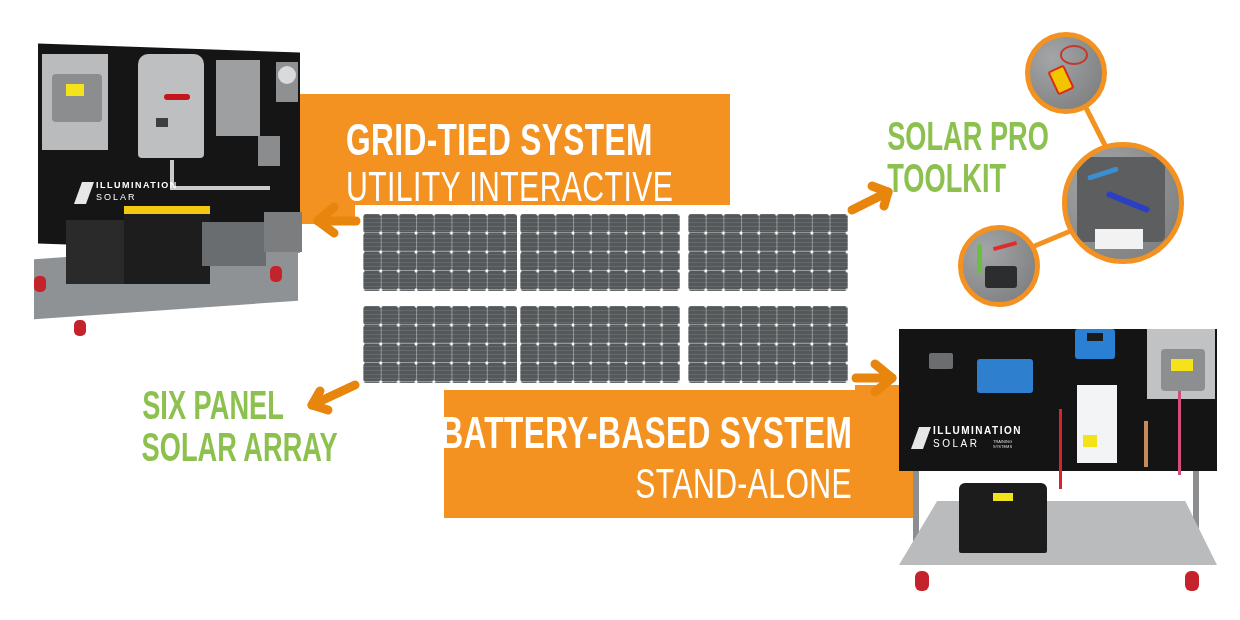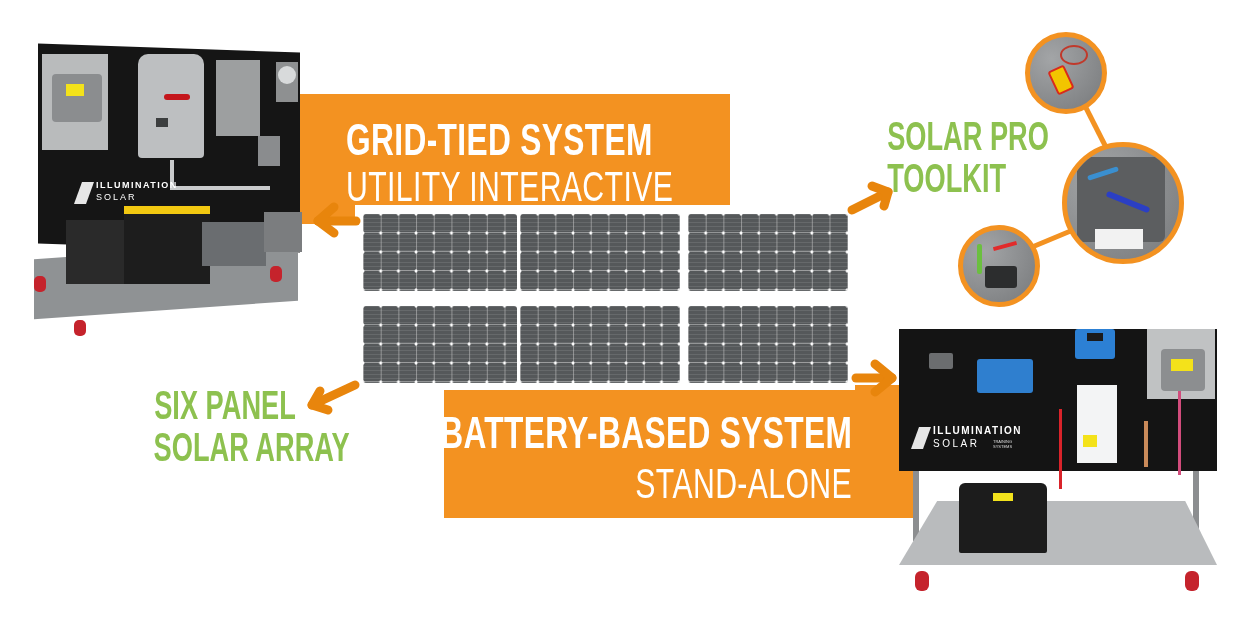--- a/index.html
+++ b/index.html
@@ -73,21 +73,21 @@
       <line x1="355" y1="385" x2="312" y2="405"></line>
       <polyline points="320,391 312,405 328,410"></polyline>
     </g>
     <g>
       <line x1="856" y1="378" x2="892" y2="378"></line>
       <polyline points="875,364 892,378 875,392"></polyline>
     </g>
   </g>
 </svg>
 
-<div class="abs" style="left:120px; top:384px; width:210px;">
+<div class="abs" style="left:108px; top:384px; width:210px;">
   <div class="green-label">SIX PANEL</div>
   <div class="green-label">SOLAR ARRAY</div>
 </div>
 <div class="abs" style="left:860px; top:115px; width:170px;">
   <div class="green-label">SOLAR PRO</div>
   <div class="green-label">TOOLKIT</div>
 </div>
 
 <svg class="abs" width="1240" height="620" style="left:0; top:0; pointer-events:none;">
   <line x1="1082" y1="100" x2="1115" y2="165" stroke="#f39221" stroke-width="5"></line>

